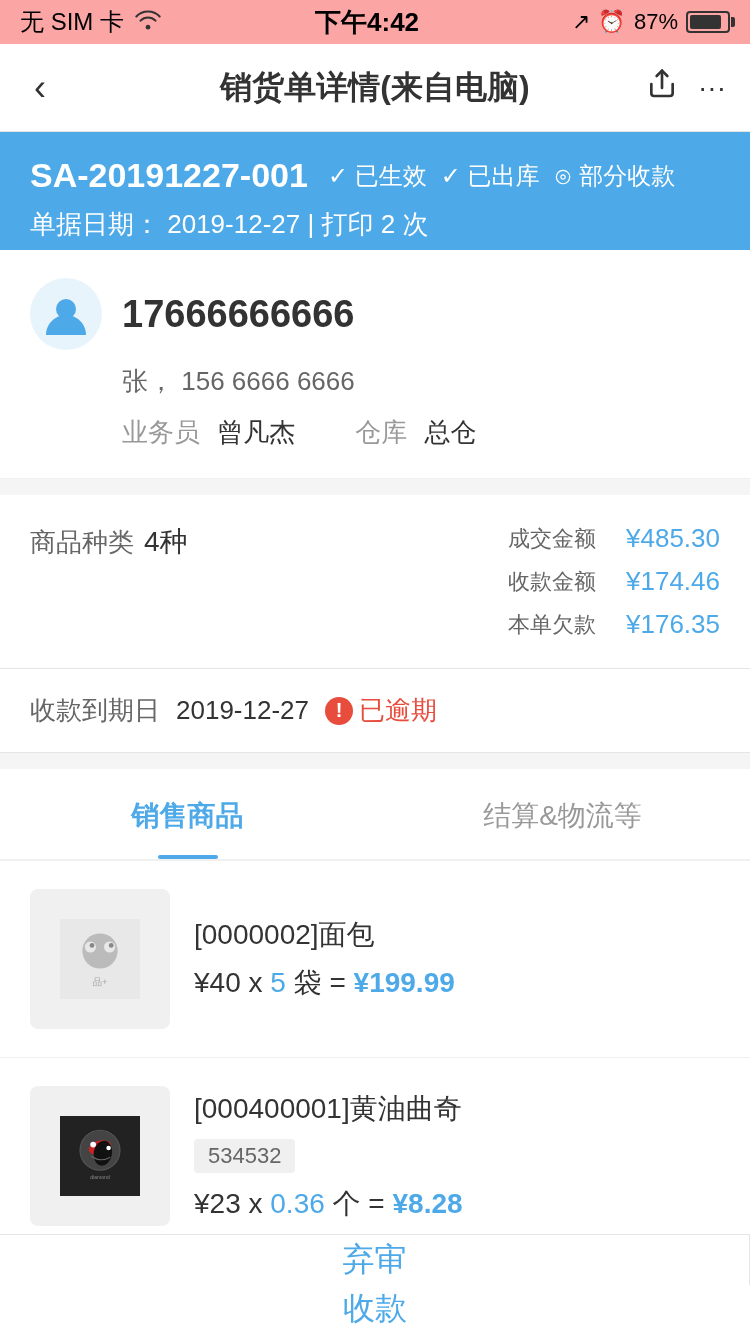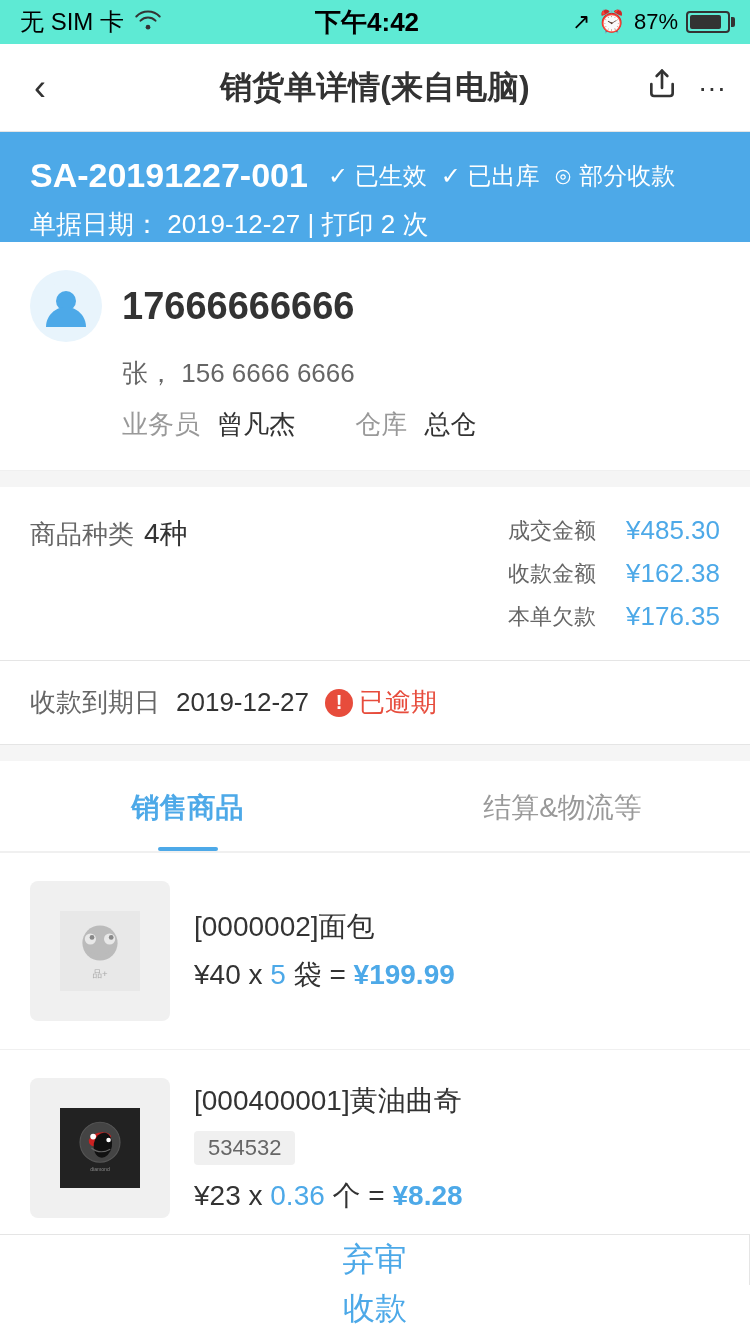--- a/index.html
+++ b/index.html
@@ -8,21 +8,21 @@
       font-family: -apple-system, "PingFang SC", "Helvetica Neue", Arial, sans-serif;
       background: #f5f5f5;
       width: 750px;
       min-height: 1334px;
       overflow-x: hidden;
       font-size: 28px;
     }
     
     .status-bar {
       height: 44px;
-      background: #5eead4;
+      background: #fca5a5;
       display: flex;
       align-items: center;
       justify-content: space-between;
       padding: 0 20px;
       font-size: 24px;
       font-weight: 500;
     }
     .status-left { display: flex; align-items: center; gap: 10px; }
     .status-center { font-size: 26px; font-weight: 600; }
     .status-right { display: flex; align-items: center; gap: 8px; font-size: 22px; }
@@ -68,21 +68,21 @@
     }
     .nav-share, .nav-more {
       font-size: 28px;
       color: #333;
       cursor: pointer;
     }
 
     
     .header-banner {
       background: #4da9e8;
-      padding: 24px 30px 0 30px;
+      padding: 24px 30px 8px 30px;
     }
     .banner-top {
       display: flex;
       align-items: center;
       gap: 20px;
       margin-bottom: 12px;
     }
     .order-id {
       font-size: 34px;
       font-weight: 700;
@@ -401,21 +401,21 @@
     <span class="stats-label">商品种类</span>
     <span class="stats-value">4种</span>
   </div>
   <div class="stats-right">
     <div class="stats-row">
       <span class="stats-row-label">成交金额</span>
       <span class="stats-row-amount">¥485.30</span>
     </div>
     <div class="stats-row">
       <span class="stats-row-label">收款金额</span>
-      <span class="stats-row-amount">¥162.38</span>
+      <span class="stats-row-amount">¥174.46</span>
     </div>
     <div class="stats-row">
       <span class="stats-row-label">本单欠款</span>
       <span class="stats-row-amount">¥176.35</span>
     </div>
   </div>
 </div>
 
 <div class="due-section">
   <span class="due-label">收款到期日</span>

